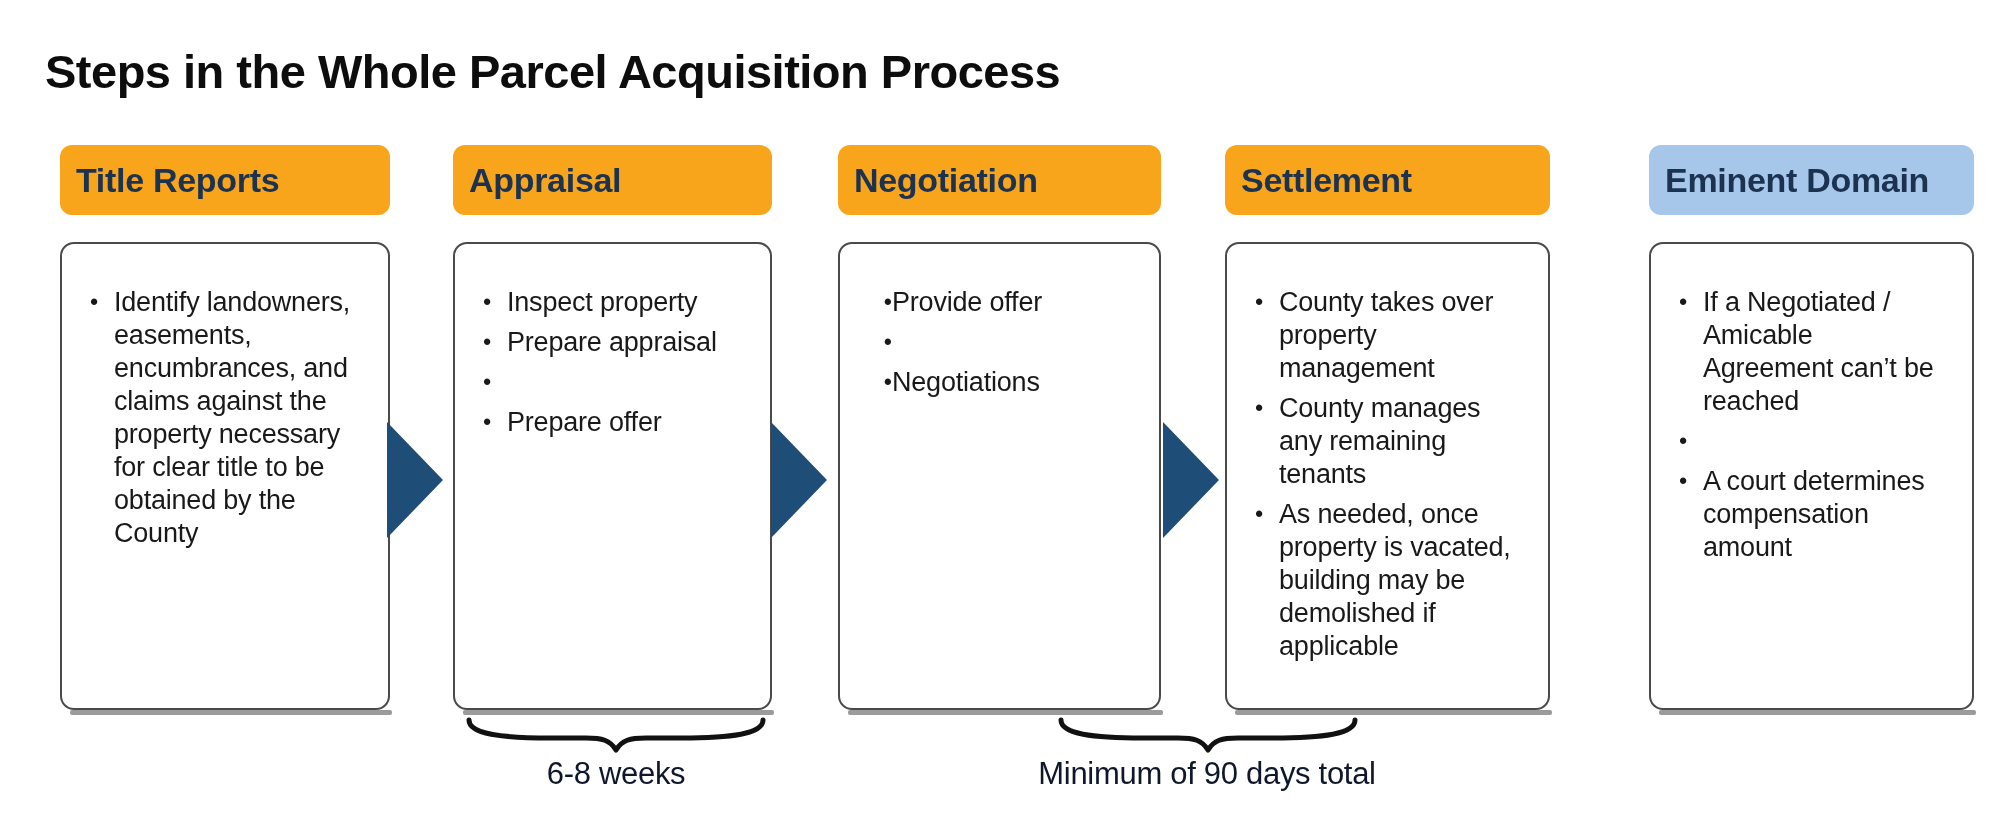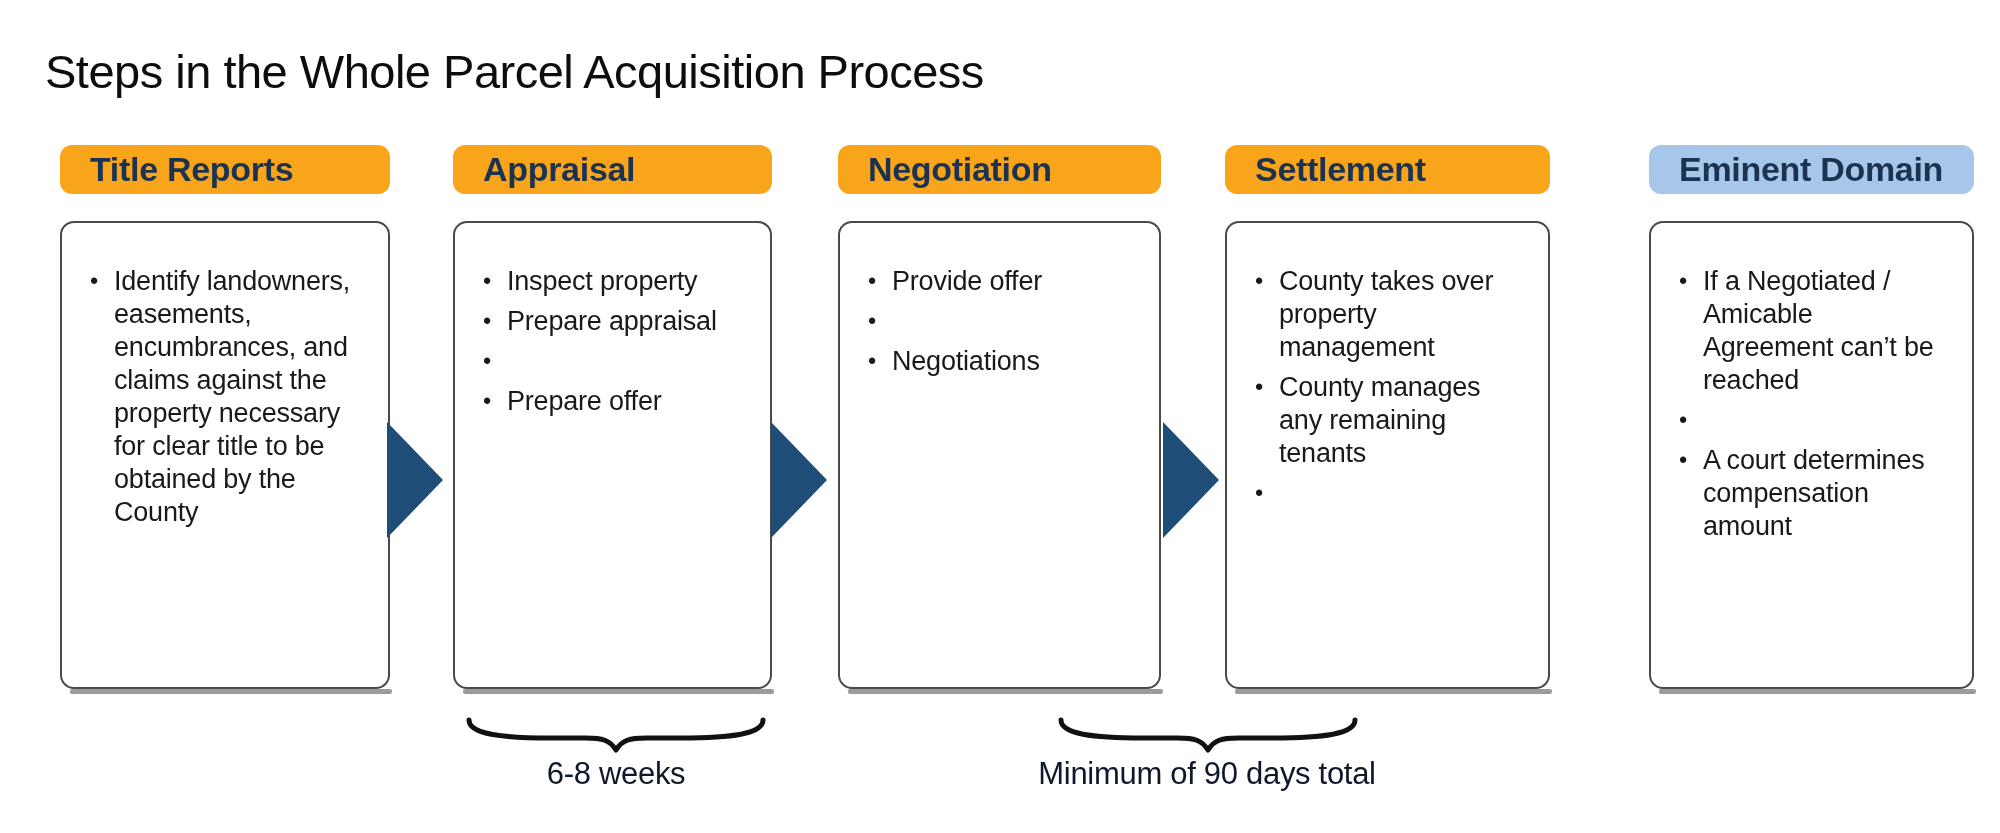--- a/index.html
+++ b/index.html
@@ -18,33 +18,33 @@
   html,body{background:#e9e9e9;}
   .canvas{
     position:relative;
     width:2000px;height:833px;
     background:var(--bg);
     font-family:"Liberation Sans","DejaVu Sans",sans-serif;
     overflow:hidden;
   }
   .diagram-title{
     position:absolute;left:45px;top:44px;
-    font-size:47px;font-weight:normal;letter-spacing:-0.5px;
+    font-size:47px;font-weight:bold;letter-spacing:-0.5px;
     color:var(--title-text);white-space:nowrap;
   }
   .col{position:absolute;top:145px;}
   .col.c1{left:60px;width:330px;}
   .col.c2{left:453px;width:319px;}
-  .col.c3{left:838px;width:323px;}
+  .col.c3{left:838px;width:323px;text-align:right;}
   .col.c4{left:1225px;width:325px;}
   .col.c5{left:1613px;width:325px;margin-left:36px;}
   .hdr{
-    height:49px;border-radius:12px;
+    height:70px;border-radius:12px;
     display:flex;align-items:center;
-    padding-left:30px;
+    padding-left:16px;
     font-size:34px;font-weight:bold;letter-spacing:-0.3px;
     color:var(--header-text);white-space:nowrap;
   }
   .hdr-orange{background:var(--header-orange);}
   .hdr-blue{background:var(--header-blue);}
   .box{
     position:relative;
     margin-top:27px;height:468px;
     background:#fff;
     border:2px solid var(--box-border);
@@ -156,20 +156,25 @@
 management</span>
       </div>
       <div class="bullet">
         <span class="dot">•</span>
         <span class="bt">County manages
 any remaining
 tenants</span>
       </div>
       <div class="bullet">
         <span class="dot">•</span>
+        <span class="bt">As needed, once
+property is vacated,
+building may be
+demolished if
+applicable</span>
       </div>
     </div>
   </div>
 
   <div class="col c5">
     <div class="hdr hdr-blue">Eminent Domain</div>
     <div class="box">
       <div class="bullet">
         <span class="dot">•</span>
         <span class="bt">If a Negotiated /

